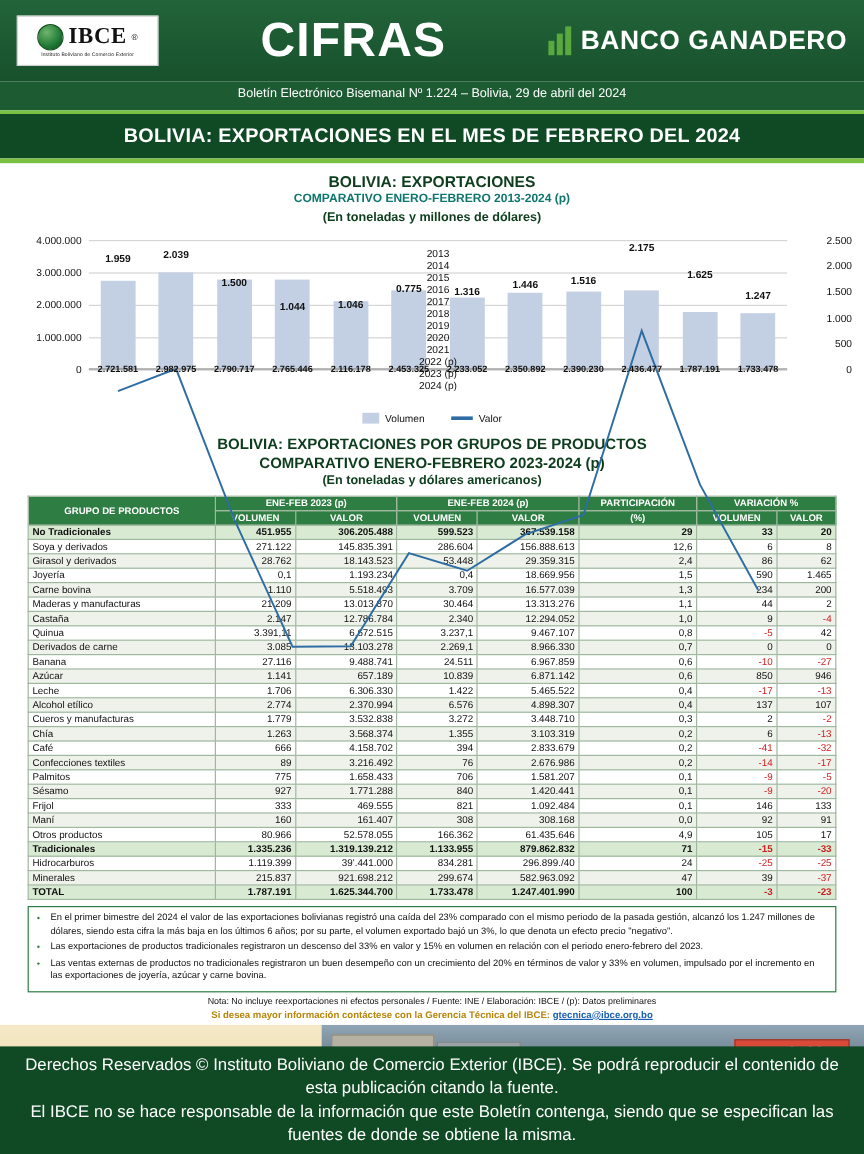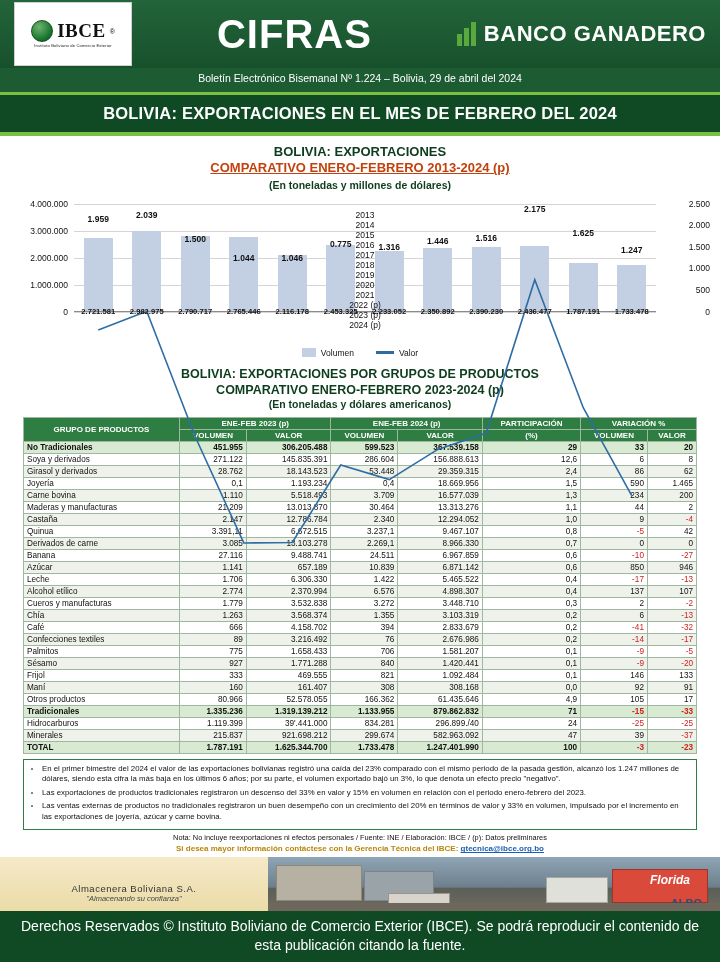--- a/index.html
+++ b/index.html
@@ -16,21 +16,21 @@
   
   .header {
     background:#1d5b33;
     background:linear-gradient(180deg,#23643a 0%, #17512c 100%);
     height:68px;
     display:flex; align-items:center; justify-content:space-between;
     padding:0 14px;
   }
   .logo-ibce {
     background:#fff; border:1px solid #d0d0d0;
-    width:118px; height:64px; display:flex; flex-direction:column;
+    width:118px; height:42px; display:flex; flex-direction:column;
     align-items:center; justify-content:center; padding:2px 3px;
   }
   .logo-ibce .row { display:flex; align-items:center; gap:4px; }
   .logo-ibce .globe {
     width:22px;height:22px;border-radius:50%;
     background:radial-gradient(circle at 35% 30%, #6fb46f 0%, #1f7a34 60%, #0d4a1d 100%);
     border:1px solid #14521f;
   }
   .logo-ibce .name { font-size:19px; font-weight:bold; letter-spacing:0.5px; color:#111; font-family:"Liberation Serif", serif;}
   .logo-ibce .reg { font-size:7px; vertical-align:super; }
@@ -53,21 +53,21 @@
   .titlebar {
     background:#0f4a25;
     color:#fff; text-align:center; font-weight:bold; font-size:16.5px;
     padding:9px 0; letter-spacing:0.2px;
   }
   .dividerbar { height:4px; background:#7ac143; }
 
   
   .chart-title { text-align:center; margin-top:8px; line-height:1.25; }
   .chart-title .l1 { font-size:13px; font-weight:bold; color:#0d3d1d; }
-  .chart-title .l2 { font-size:13px; font-weight:bold; color:#c2410c;text-decoration:underline; }
+  .chart-title .l2 { font-size:10px; font-weight:bold; color:#0f766e; }
   .chart-title .l3 { font-size:10.5px; font-weight:bold; color:#0d3d1d; margin-top:2px; }
 
   .chart-wrap { position:relative; width:700px; height:148px; margin:6px auto 0 auto; }
   .chart-inner { position:absolute; left:64px; right:54px; top:6px; bottom:34px; }
   .gridline { position:absolute; left:0; right:0; border-top:1px solid #d5d5d5; }
   .axis-left, .axis-right { position:absolute; font-size:8.5px; color:#111; }
   .axis-left { left:0; width:58px; text-align:right; }
   .axis-right { right:0; width:48px; text-align:right; }
   .bars { position:absolute; left:0; right:0; top:0; bottom:0; display:flex; align-items:flex-end; }
   .barcol { flex:1; display:flex; justify-content:center; align-items:flex-end; height:100%; }
@@ -607,15 +607,16 @@
       <span class="ph cont-r2"></span>
       <span class="ph cont-r"></span>
       <span class="ph-text">Florida</span>
       <span class="ph-text2">ALBO</span>
       <span class="ph ground"></span>
     </div>
   </div>
 
   <div class="footer">
     <div>Derechos Reservados © Instituto Boliviano de Comercio Exterior (IBCE). Se podrá reproducir el contenido de esta publicación citando la fuente.</div>
+    <div>El IBCE no se hace responsable de la información que este Boletín contenga, siendo que se especifican las fuentes de donde se obtiene la misma.</div>
   </div>
 
 </div>
 
 </body></html>

